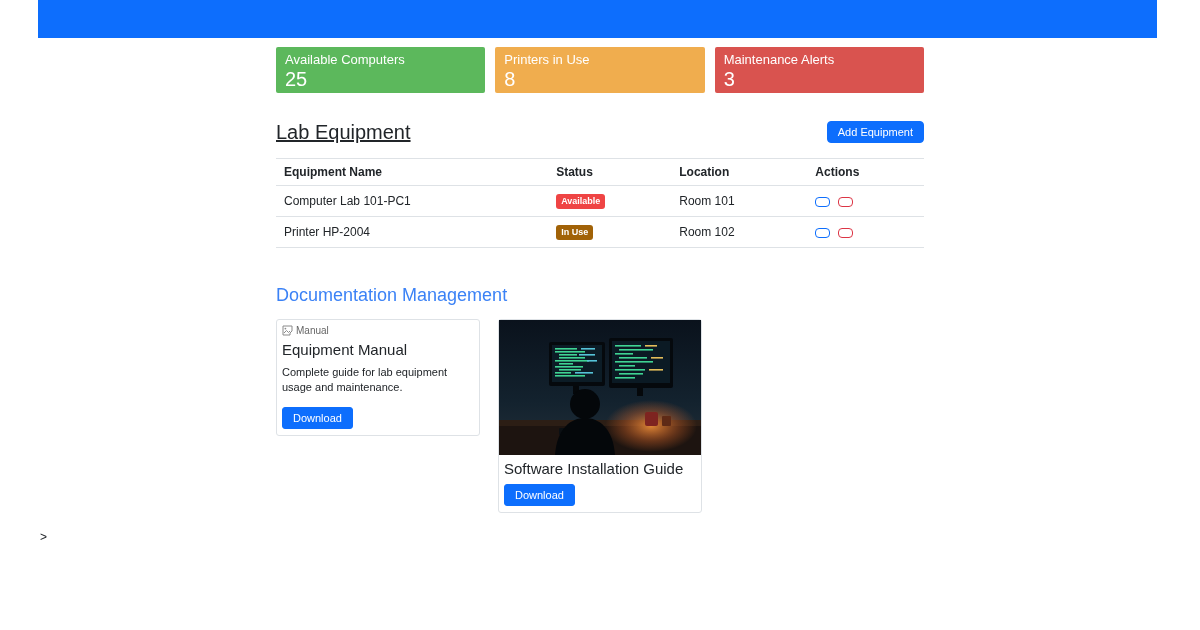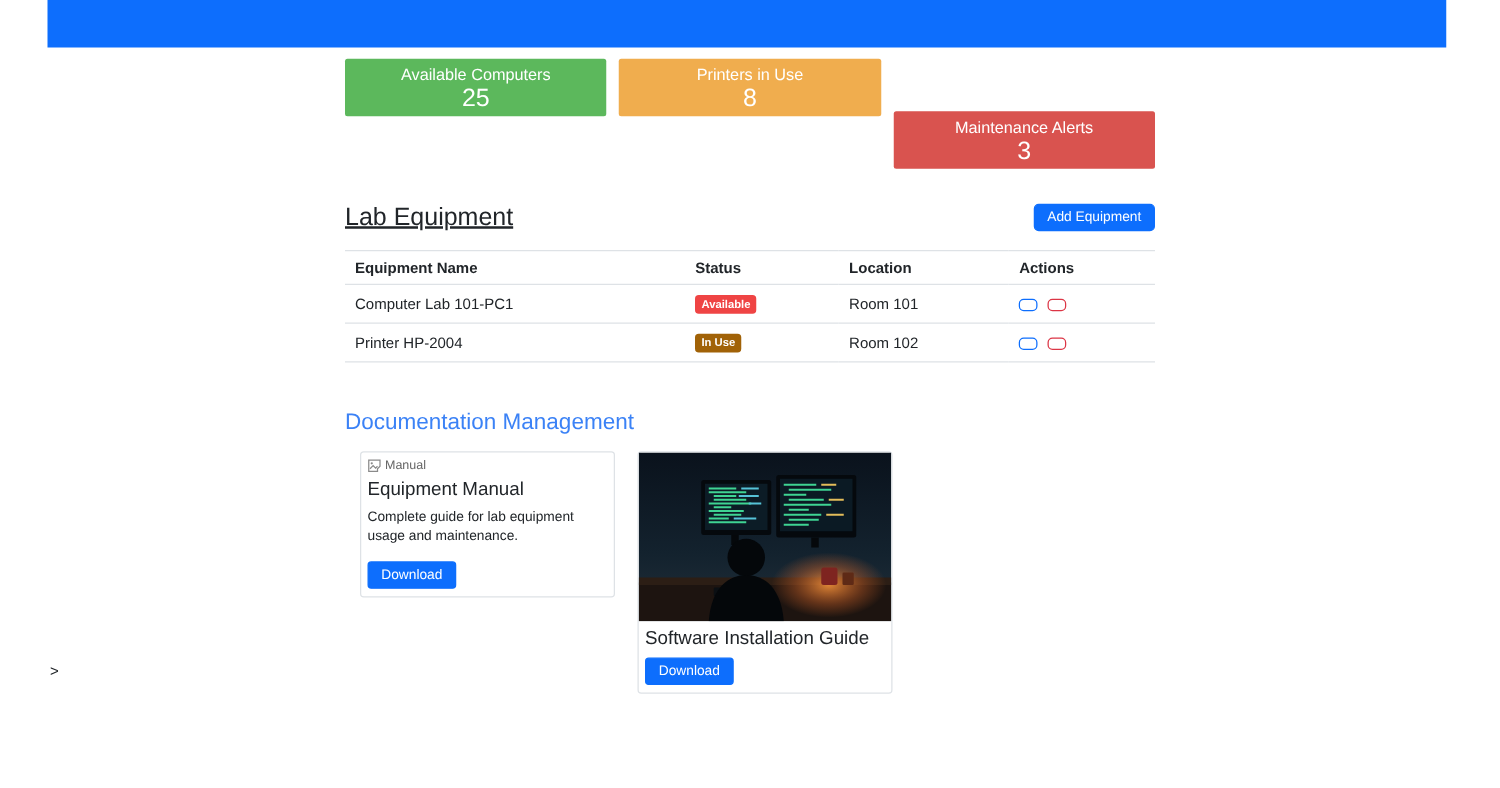--- a/index.html
+++ b/index.html
@@ -8,21 +8,21 @@
     width:1200px; height:630px; position:relative; overflow:hidden;
     background:#ffffff; font-family:"Liberation Sans", sans-serif; color:#212529;
   }
   .navbar {
     position:absolute; left:38px; top:0; width:1119px; height:38px;
     background:#0d6efd;
   }
   .container { position:absolute; left:276px; top:47px; width:648px; }
 
   
-  .stats-row { display:flex; gap:10px;text-align:center; }
+  .stats-row { display:flex; gap:10px; }
   .stat-card { flex:1; height:46px; padding:5px 9px; color:#fff; border-radius:2px; }
   .stat-label { font-size:13px; line-height:15px; }
   .stat-value { font-size:20px; line-height:24px; }
 
   
   .section-header { display:flex; justify-content:space-between; align-items:center; margin-top:28px; height:22px; }
   .h-lg { font-size:20px; font-weight:400; margin:0; color:#212529;text-decoration:underline; }
   .btn-primary {
     background:#0d6efd; color:#fff; border:1px solid #0d6efd; border-radius:4px;
     font-size:11px; padding:4px 10px; cursor:pointer; font-family:inherit;
@@ -43,21 +43,21 @@
   }
   .action-btn {
     display:inline-block; width:15px; height:10px; padding:0; margin-right:4px;
     background:transparent; border-radius:4px; cursor:pointer; vertical-align:middle;
   }
   .action-btn.edit { border:1px solid #0d6efd; }
   .action-btn.del  { border:1px solid #dc3545; }
 
   
   .h-md { font-size:18px; font-weight:400; margin:37px 0 0 0; color:#3b82f6; }
-  .docs-row { display:flex; gap:18px; margin-top:13px; align-items:flex-start;margin-left:12px; }
+  .docs-row { display:flex; gap:18px; margin-top:13px; align-items:flex-start; }
   .doc-card { width:204px; border:1px solid #dee2e6; border-radius:3px; background:#fff; }
   .broken-img { display:flex; align-items:center; gap:3px; padding:5px 5px 0 5px; color:#666; font-size:10px; }
   .doc-body { padding:2px 5px 6px 5px; }
   .doc-title { font-size:15px; line-height:19px; margin:2px 0 6px 0; color:#212529; }
   .doc-desc { font-size:11px; line-height:15px; margin:0 0 12px 0; color:#212529; }
   .btn-download {
     background:#0d6efd; color:#fff; border:1px solid #0d6efd; border-radius:3px;
     font-size:11px; padding:4px 10px; cursor:pointer; font-family:inherit;
   }
   .doc-photo { display:block; width:202px; height:135px; }
@@ -73,21 +73,21 @@
 
   <div class="stats-row">
     <div class="stat-card" style="background-color: rgb(92, 184, 92);">
       <div class="stat-label">Available Computers</div>
       <div class="stat-value">25</div>
     </div>
     <div class="stat-card" style="background-color: rgb(240, 173, 78);">
       <div class="stat-label">Printers in Use</div>
       <div class="stat-value">8</div>
     </div>
-    <div class="stat-card" style="background-color: rgb(217, 83, 79); margin-top: 42px;">
+    <div class="stat-card" style="background-color: rgb(217, 83, 79);">
       <div class="stat-label">Maintenance Alerts</div>
       <div class="stat-value">3</div>
     </div>
   </div>
 
   <div class="section-header">
     <h2 class="h-lg">Lab Equipment</h2>
     <button class="btn-primary">Add Equipment</button>
   </div>
 

